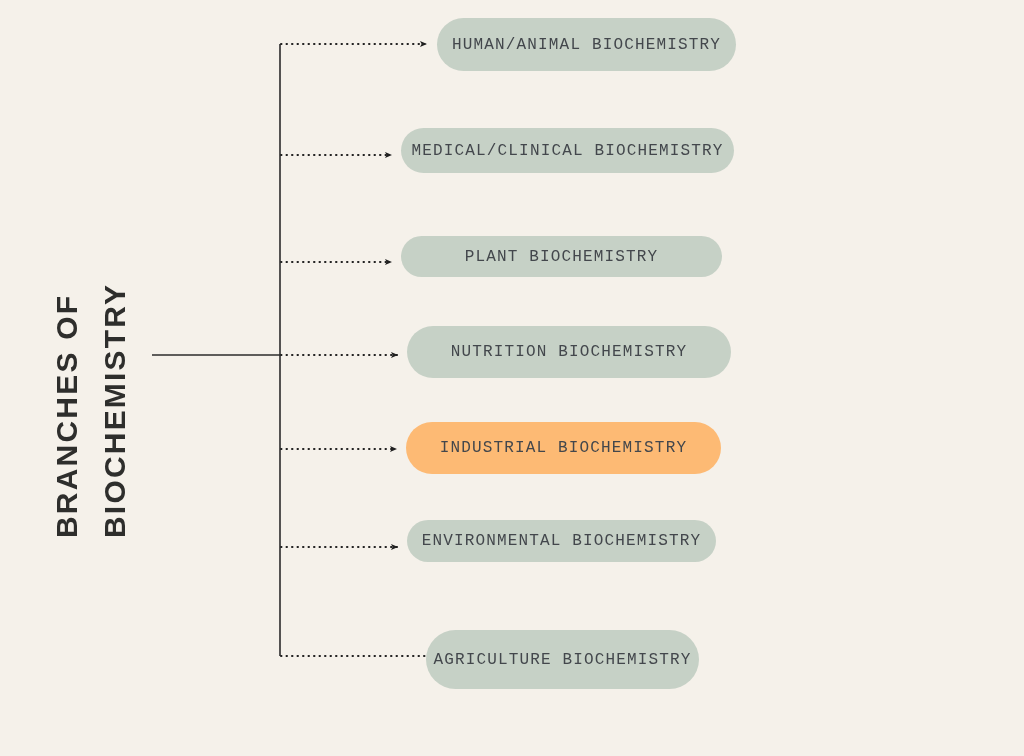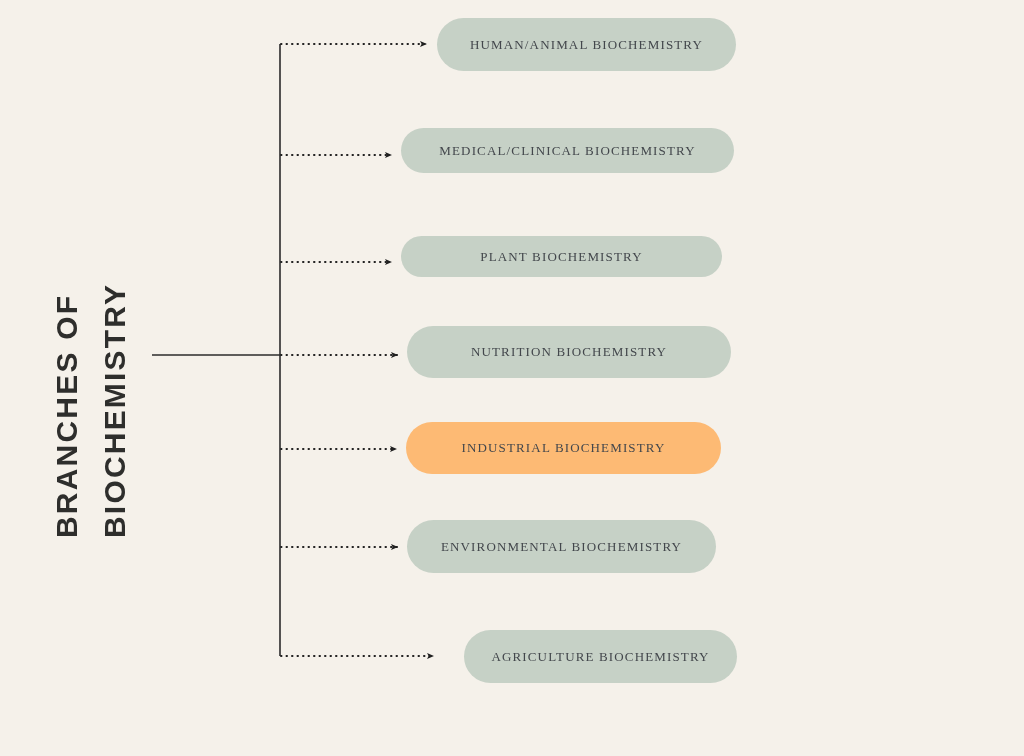--- a/index.html
+++ b/index.html
@@ -58,22 +58,22 @@
     position: absolute;
     display: flex;
     align-items: center;
     justify-content: center;
     background: #c6d1c6;
     border-radius: 40px;
     box-sizing: border-box;
     padding: 0 18px;
   }
   .pill-label {
-    font-family: Liberation Serif, serif;
-    font-size: 13px;
+    font-family: Liberation Mono, monospace;
+    font-size: 16px;
     letter-spacing: 1.15px;
     color: #43474c;
     white-space: nowrap;
     text-transform: uppercase;
   }
 </style>
 </head>
 <body>
 
 <div id="canvas">
@@ -115,21 +115,21 @@
       </div>
       <div class="pill" style="left: 401px; top: 236px; width: 321px; height: 41px; background: rgb(198, 209, 198);">
         <span class="pill-label" style="color: rgb(67, 71, 76);">PLANT BIOCHEMISTRY</span>
       </div>
       <div class="pill" style="left: 407px; top: 326px; width: 324px; height: 52px; background: rgb(198, 209, 198);">
         <span class="pill-label" style="color: rgb(67, 71, 76);">NUTRITION BIOCHEMISTRY</span>
       </div>
       <div class="pill" style="left: 406px; top: 422px; width: 315px; height: 52px; background: #fdba74;">
         <span class="pill-label" style="color: rgb(67, 71, 76);">INDUSTRIAL BIOCHEMISTRY</span>
       </div>
-      <div class="pill" style="left: 407px; top: 520px; width: 309px; height: 53px; background: rgb(198, 209, 198);">
+      <div class="pill" style="left: 407px; top: 520px; width: 309px; height: 42px; background: rgb(198, 209, 198);">
         <span class="pill-label" style="color: rgb(67, 71, 76);">ENVIRONMENTAL BIOCHEMISTRY</span>
       </div>
-      <div class="pill" style="left: 464px; top: 630px; width: 273px; height: 53px; background: rgb(198, 209, 198);">
+      <div class="pill" style="left: 426px; top: 630px; width: 273px; height: 59px; background: rgb(198, 209, 198);">
         <span class="pill-label" style="color: rgb(67, 71, 76);">AGRICULTURE BIOCHEMISTRY</span>
       </div>
     </div>
 
 </div>
 
 </body></html>

